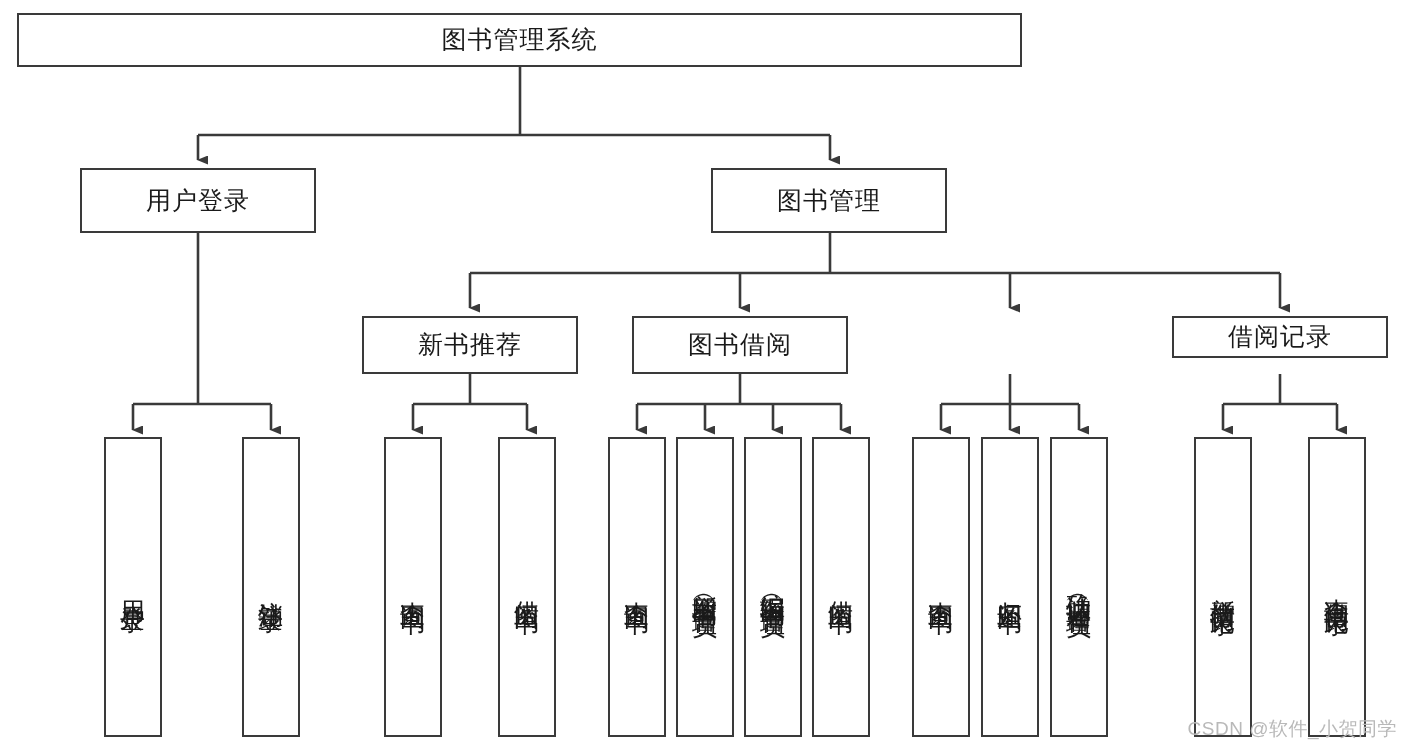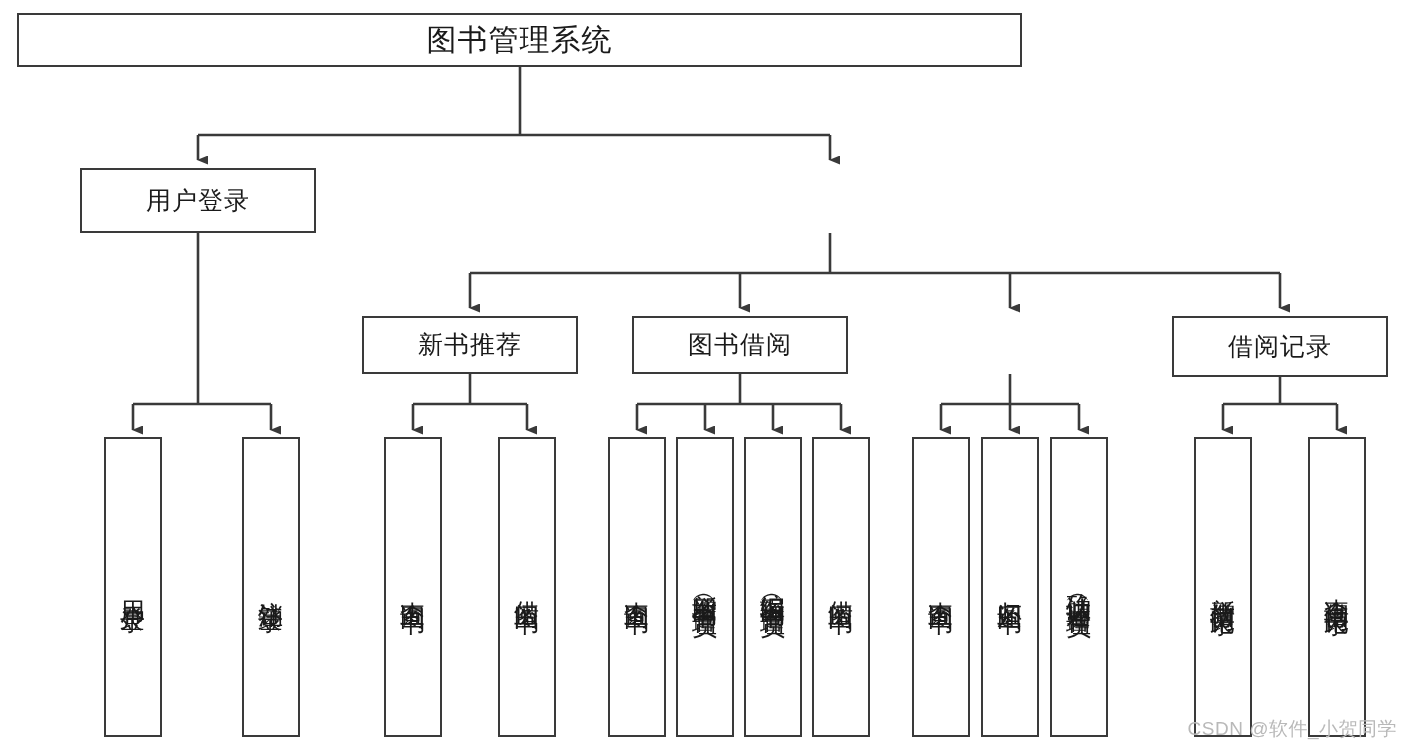--- a/index.html
+++ b/index.html
@@ -22,21 +22,21 @@
     justify-content:center;
     color:#1a1a1a;
   }
   .node .lbl{
     display:block;
     text-align:center;
     line-height:1.18;
     white-space:nowrap;
   }
   .node.h .lbl{font-size:25px;letter-spacing:1px;}
-  .node.root .lbl{font-size:30px;letter-spacing:1px;}
+  .node.root .lbl{font-size:25px;letter-spacing:1px;}
 
   .node.leaf{
     align-items:center;
     justify-content:center;
     padding:4px 0;
   }
   .node.leaf .lbl{
     writing-mode:vertical-rl;
     text-orientation:upright;
     font-size:25px;
@@ -111,28 +111,31 @@
     </g>
   </svg>
 
   <div class="node root" style="left:17px;top:13px;width:1005px;height:54px;">
     <span class="lbl">图书管理系统</span>
   </div>
 
   <div class="node h" style="left:80px;top:168px;width:236px;height:65px;">
     <span class="lbl">用户登录</span>
   </div>
+  <div class="node h" style="left:711px;top:168px;width:236px;height:65px;">
+    <span class="lbl">图书管理</span>
+  </div>
 
   <div class="node h" style="left:632px;top:316px;width:216px;height:58px;">
     <span class="lbl">图书借阅</span>
   </div>
   <div class="node h" style="left:362px;top:316px;width:216px;height:58px;">
     <span class="lbl">新书推荐</span>
   </div>
-  <div class="node h" style="left:1172px;top:316px;width:216px;height:61px;">
+  <div class="node h" style="left:1172px;top:316px;width:216px;height:42px;">
     <span class="lbl">借阅记录</span>
   </div>
 
   <div class="node leaf" style="left:104px;top:437px;width:58px;height:300px;">
     <span class="lbl">用户登录</span>
   </div>
   <div class="node leaf" style="left:242px;top:437px;width:58px;height:300px;">
     <span class="lbl">注销登录</span>
   </div>
 

